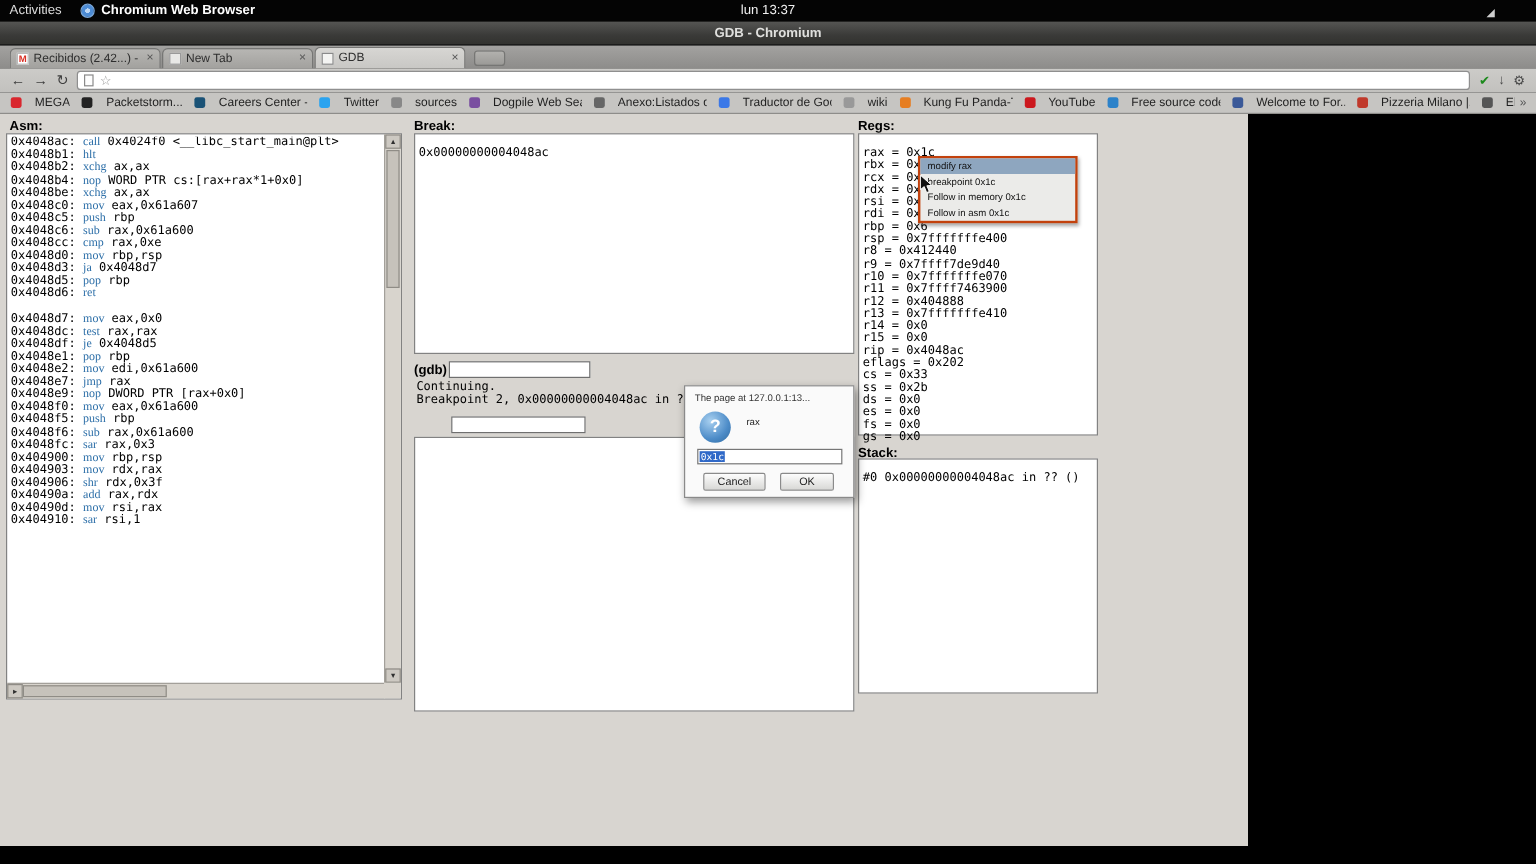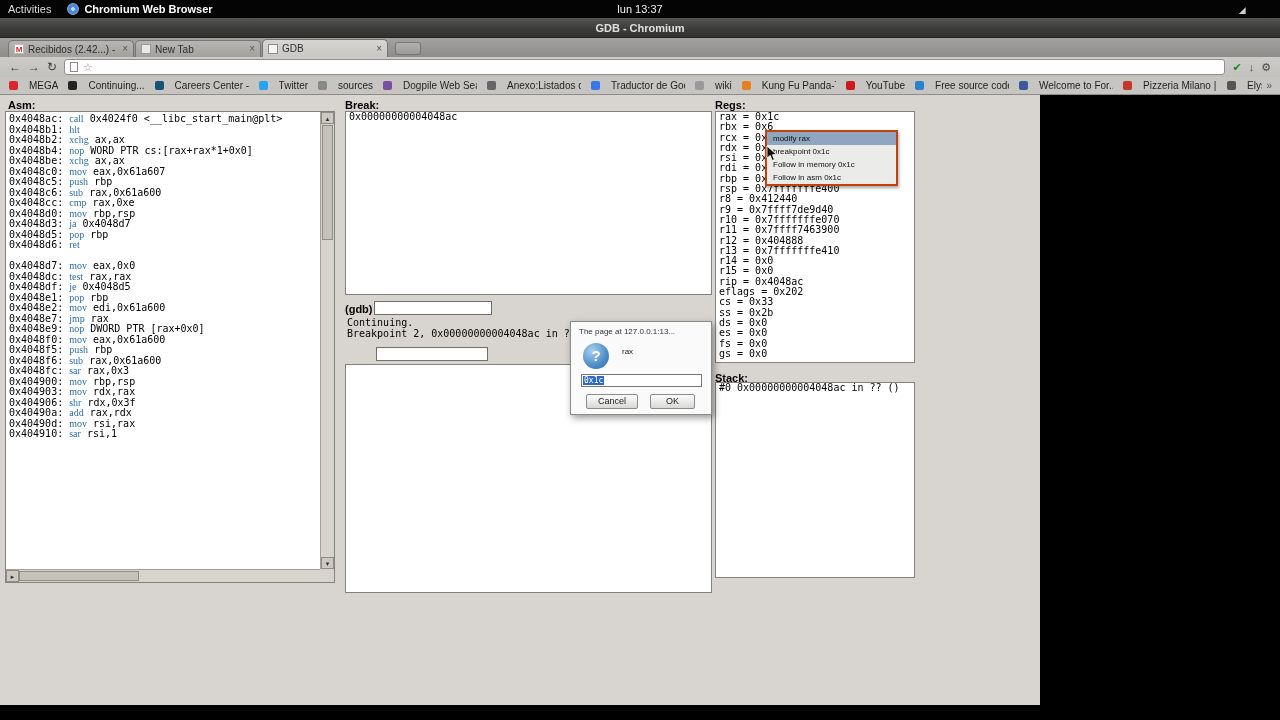--- a/index.html
+++ b/index.html
@@ -49,21 +49,21 @@
   .bm{display:flex;align-items:center;gap:11px;font-size:10px;color:#1f1f1f;padding:0 5px;white-space:nowrap;flex:none;}
   .bm-ic{width:9px;height:9px;border-radius:2px;flex:none;}
   .bm-label{max-width:74px;overflow:hidden;}
   .bm-overflow{color:#555;font-size:10px;padding:0 4px;}
 
   
   .page{position:absolute;top:95px;left:0;width:1040px;height:610px;background:#d8d5d0;}
   .sec-label{position:absolute;font-weight:bold;font-size:11px;color:#000;}
   .mono{font-family:"DejaVu Sans Mono",monospace;}
   .panel{position:absolute;background:#fff;border:1px solid #828282;}
-  .panel-content{padding:0 3px;font-size:10px;line-height:10.5px;color:#000;}
+  .panel-content{padding:11px 3px;font-size:10px;line-height:10.5px;color:#000;}
   .regs{line-height:10.3px;}
 
   #asm-panel{left:5px;top:16px;width:330px;height:472px;}
   .asm-content{position:absolute;left:3px;top:2px;right:16px;bottom:15px;overflow:hidden;font-size:10px;line-height:10.5px;white-space:pre;}
   .asm-addr{color:#000;}
   .asm-mn{color:var(--asm-mnemonic,#2d6fa8);font-family:Liberation Serif, serif;}
   .asm-ops{color:#000;}
 
   .vscroll{position:absolute;top:0;right:0;bottom:13px;width:14px;background:#d8d4cd;border-left:1px solid #a3a09a;}
   .sb{position:absolute;width:13px;height:12px;background:#cdc9c2;border:1px solid #8f8c86;font-size:7px;line-height:11px;text-align:center;color:#2f2f2f;left:0;}
@@ -167,21 +167,21 @@
   </div>
 
   <div class="bookmarks">
     <div class="bookmarks-items">
         <span class="bm">
           <span class="bm-ic" style="background: rgb(217, 39, 46);"></span>
           <span class="bm-label">MEGA</span>
         </span>
         <span class="bm">
           <span class="bm-ic" style="background: rgb(34, 34, 34);"></span>
-          <span class="bm-label">Continuing...</span>
+          <span class="bm-label">Packetstorm...</span>
         </span>
         <span class="bm">
           <span class="bm-ic" style="background: rgb(26, 82, 118);"></span>
           <span class="bm-label">Careers Center -...</span>
         </span>
         <span class="bm">
           <span class="bm-ic" style="background: rgb(42, 163, 239);"></span>
           <span class="bm-label">Twitter</span>
         </span>
         <span class="bm">

